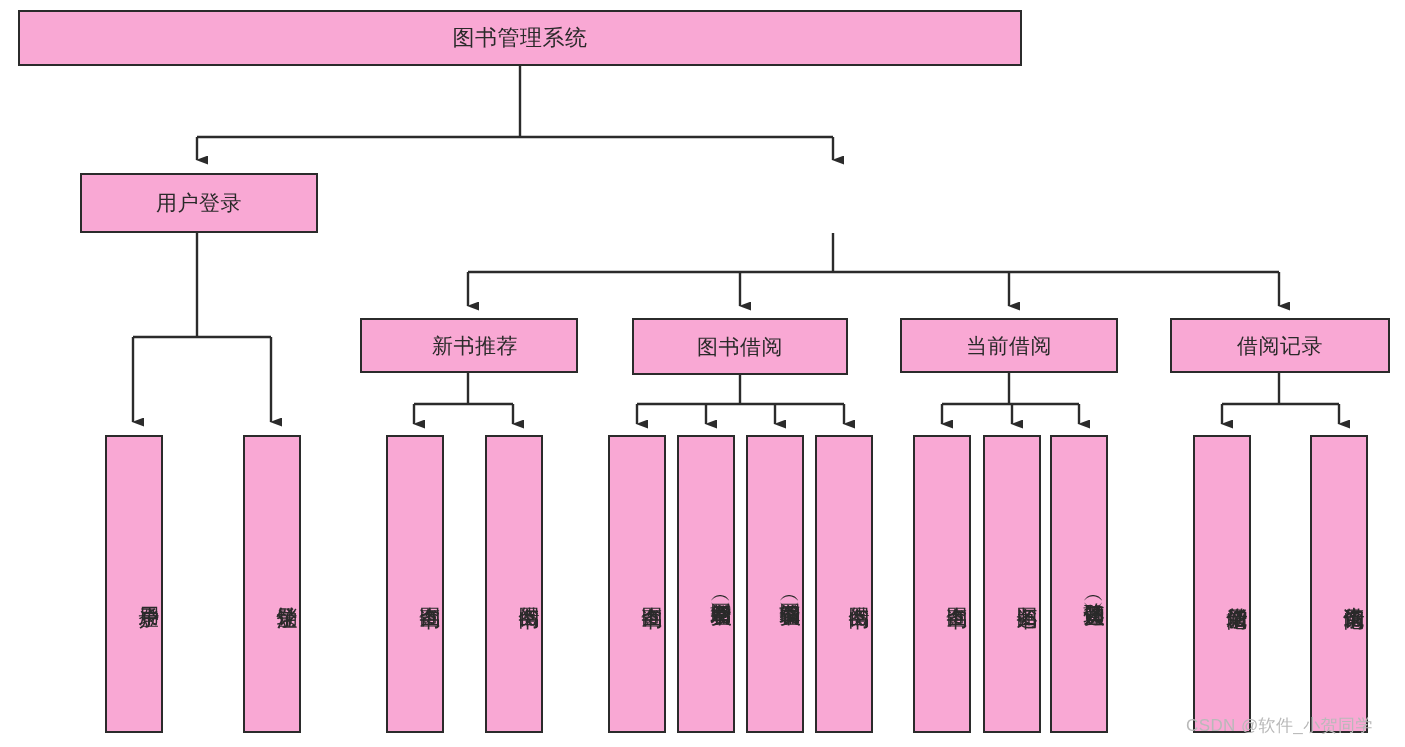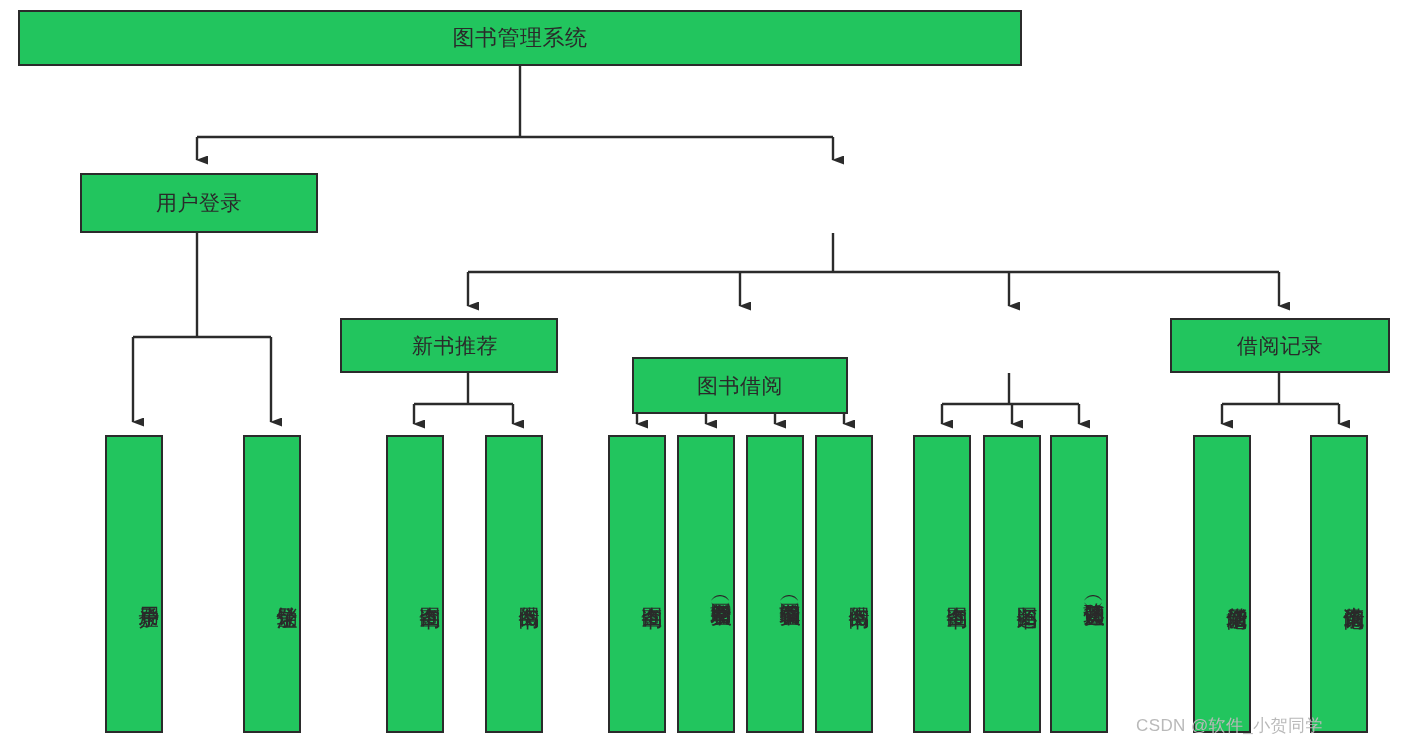--- a/index.html
+++ b/index.html
@@ -22,21 +22,21 @@
     position: absolute;
     left: 0;
     top: 0;
     width: 1405px;
     height: 747px;
   }
   .node {
     position: absolute;
     box-sizing: border-box;
     border: 2.2px solid #2b2b2b;
-    background: #22c55e;
+    background: #f9a8d4;
     display: flex;
     align-items: center;
     justify-content: center;
     color: #2a2a2a;
     letter-spacing: 0.5px;
   }
   .node-h {
     font-size: 21px;
     line-height: 1.1;
     white-space: nowrap;
@@ -54,21 +54,21 @@
     line-height: 1.12;
   }
   .node-v.tall-text {
     padding-top: 8px;
   }
   .node-label {
     display: block;
   }
   .watermark {
     position: absolute;
-    left: 1136px;
+    left: 1186px;
     top: 714px;
     font-size: 17px;
     color: #b9b9b9;
     white-space: nowrap;
     letter-spacing: 0.4px;
     pointer-events: none;
   }
 </style>
 </head>
 <body>
@@ -127,25 +127,28 @@
   </svg>
 
   <div class="node node-h node-root" style="left:18px; top:10px; width:1004px; height:56px;">
     <span class="node-label">图书管理系统</span>
   </div>
 
   <div class="node node-h" style="left:80px; top:173px; width:238px; height:60px;">
     <span class="node-label">用户登录</span>
   </div>
 
-  <div class="node node-h" style="left:340px; top:318px; width:218px; height:55px;padding-left:12px;">
+  <div class="node node-h" style="left:360px; top:318px; width:218px; height:55px;padding-left:12px;">
     <span class="node-label">新书推荐</span>
   </div>
-  <div class="node node-h" style="left:632px; top:318px; width:216px; height:57px;margin-top:39px;">
+  <div class="node node-h" style="left:632px; top:318px; width:216px; height:57px;">
     <span class="node-label">图书借阅</span>
+  </div>
+  <div class="node node-h" style="left:900px; top:318px; width:218px; height:55px;">
+    <span class="node-label">当前借阅</span>
   </div>
   <div class="node node-h" style="left:1170px; top:318px; width:220px; height:55px;align-items:center;">
     <span class="node-label">借阅记录</span>
   </div>
 
   <div class="node node-v" style="left:105px; top:435px; width:58px; height:298px;">
     <span class="node-label">用户登录</span>
   </div>
   <div class="node node-v" style="left:243px; top:435px; width:58px; height:298px;">
     <span class="node-label">注销登录</span>

